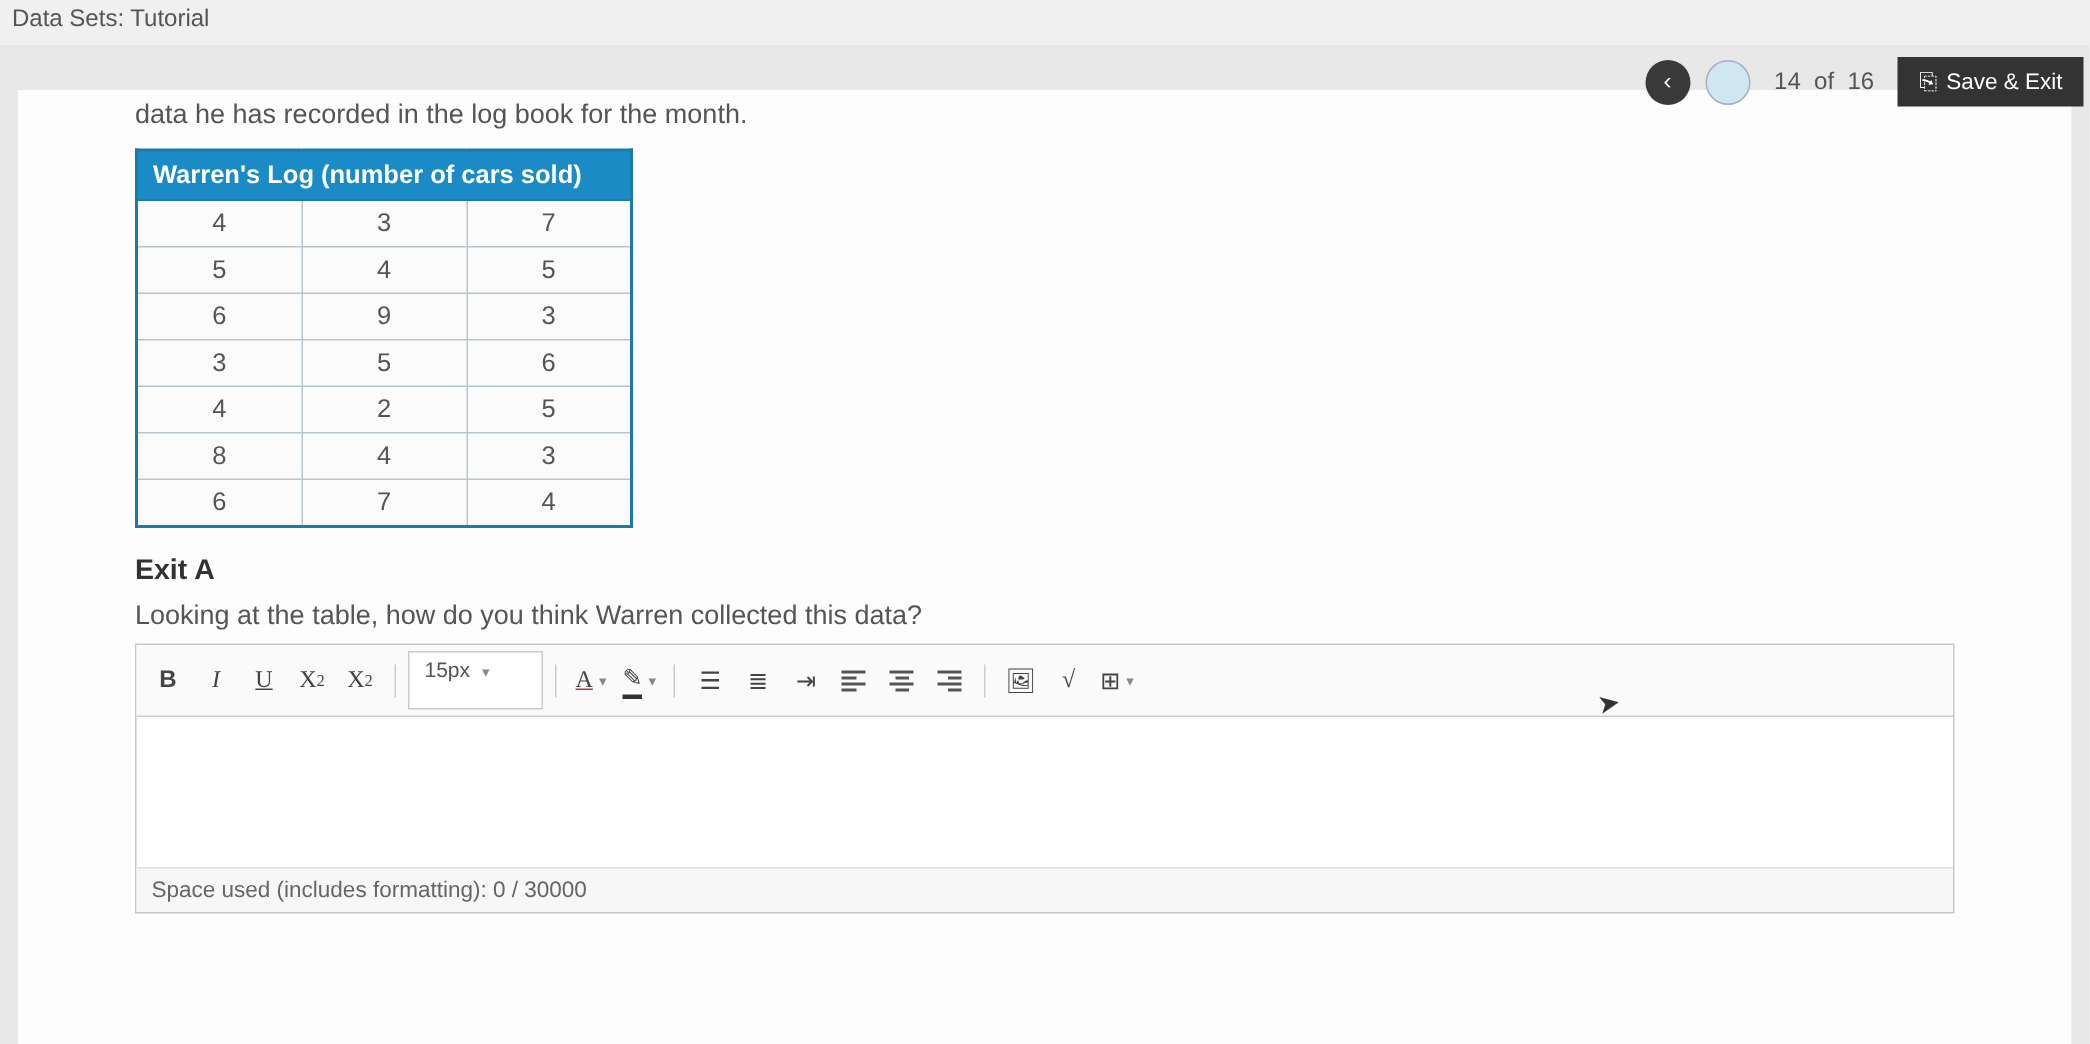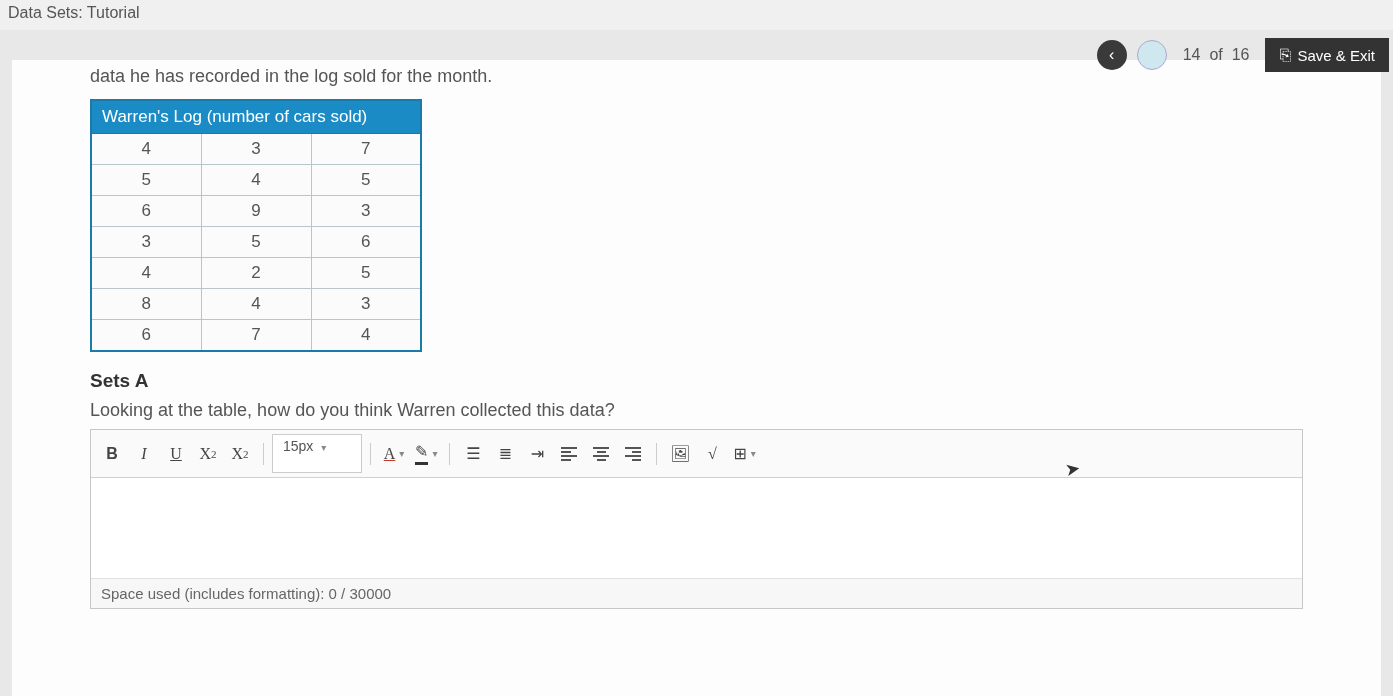--- a/index.html
+++ b/index.html
@@ -56,21 +56,21 @@
     padding: 0 0 12px 78px;
   }
   .data-table {
     margin-left: 78px;
     border-collapse: collapse;
     border: 2px solid #1a7aa8;
   }
   .data-table th {
     background: #1a8bc4;
     color: #fff;
-    font-weight: 400;
+    font-weight: 700;
     font-size: 17px;
     padding: 6px 10px;
     text-align: left;
     border: 1px solid #1a7aa8;
   }
   .data-table td {
     border: 1px solid #b8c5cc;
     width: 110px;
     padding: 5px 0;
     text-align: center;
@@ -159,21 +159,21 @@
     &nbsp;<span>of</span>&nbsp;
     <span>16</span>
   </div>
   <div class="save-exit-btn">
     <span>⎘</span>
     <span>Save &amp; Exit</span>
   </div>
 </div>
 
 <div class="content">
-  <div class="intro-text">data he has recorded in the log sold for the month.</div>
+  <div class="intro-text">data he has recorded in the log book for the month.</div>
 
   <table class="data-table">
     <thead>
       <tr>
           <th colspan="3">Warren's Log (number of cars sold)</th>
         </tr>
     </thead>
     <tbody>
       <tr>
         <td>4</td>
@@ -206,21 +206,21 @@
         <td>3</td>
       </tr>
       <tr>
         <td>6</td>
         <td>7</td>
         <td>4</td>
       </tr>
     </tbody>
   </table>
 
-  <div class="part-label">Sets A</div>
+  <div class="part-label">Exit A</div>
   <div class="question-text">Looking at the table, how do you think Warren collected this data?</div>
 
   <div class="editor">
     <div class="toolbar">
       <div class="tb-btn bold">B</div>
       <div class="tb-btn italic">I</div>
       <div class="tb-btn underline">U</div>
       <div class="tb-btn">
         <span>X</span>
           <span class="sup">2</span>

